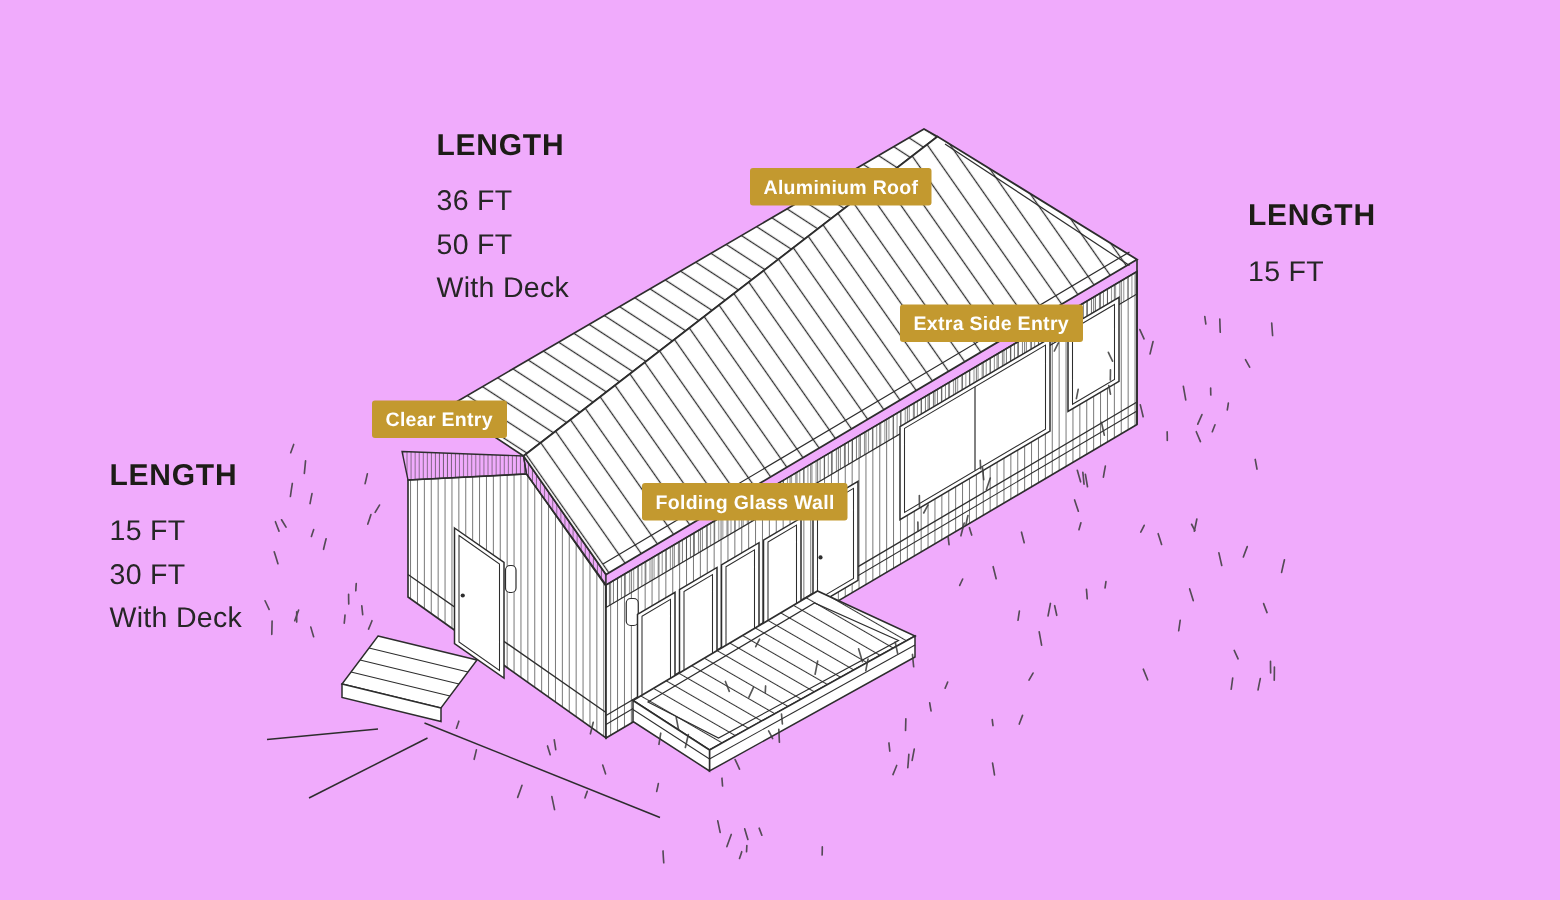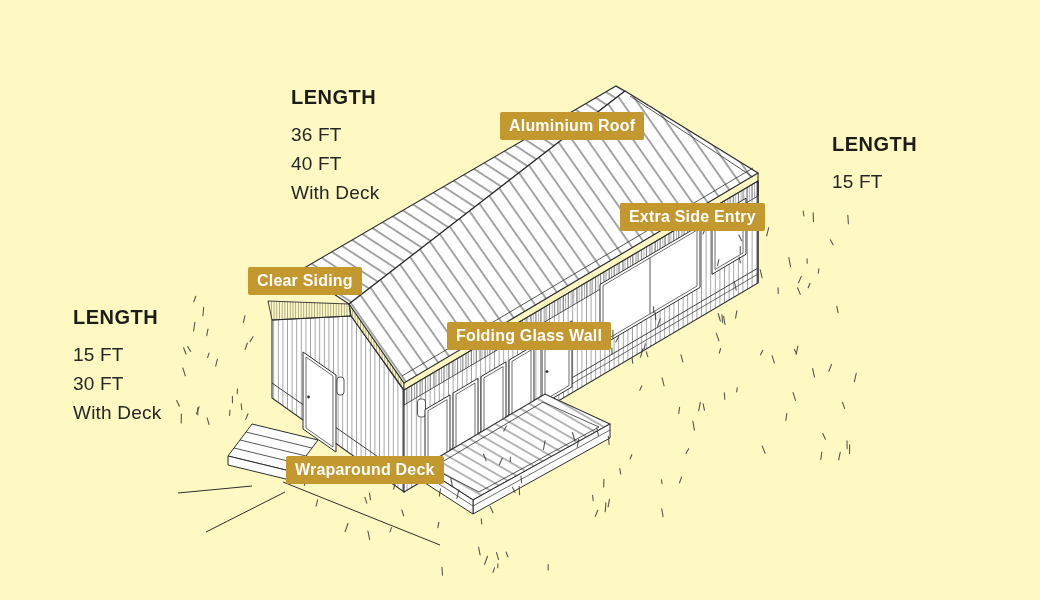--- a/index.html
+++ b/index.html
@@ -1,45 +1,45 @@
 <!DOCTYPE html>
 <html><head>
 <meta charset="utf-8">
 <style>
   * { margin:0; padding:0; box-sizing:border-box; }
   html,body { background:#ffffff; }
   body { font-family:"Liberation Sans","DejaVu Sans",sans-serif; }
   #stage {
     position:relative; width:1040px; height:600px;
-    background:#fef9c3; overflow:hidden;
+    background:#f0abfc; overflow:hidden;
   }
   #art { position:absolute; left:0; top:0; width:1040px; height:600px; }
   .spec { position:absolute; }
   .spec h2 {
     font-size:20px; font-weight:700; letter-spacing:.5px;
     color:#1d1c17; margin:0 0 11px 0;
   }
   .spec ul { list-style:none; }
   .spec li {
     font-size:19px; font-weight:400; color:#262626;
     line-height:29px; letter-spacing:.2px;
   }
   #spec-length { left:291px; top:86px; }
   #spec-width  { left:73px;  top:306px; }
   #spec-height { left:832px; top:133px; }
   .tag {
     position:absolute; display:inline-block;
     background:#c3992f; color:#ffffff;
-    font-size:16px; font-weight:700; letter-spacing:.2px;
+    font-size:13px; font-weight:700; letter-spacing:.2px;
     padding:5px 9px; border-radius:2px; white-space:nowrap;
   }
   #tag-aluminium-roof    { left:500px; top:112px; }
-  #tag-extra-side-entry  { left:620px; top:203px; }
+  #tag-extra-side-entry  { left:600px; top:203px; }
   #tag-clear-siding      { left:248px; top:267px; }
-  #tag-folding-glass-wall{ left:428px; top:322px;margin-left:19px; }
+  #tag-folding-glass-wall{ left:428px; top:322px; }
   #tag-wraparound-deck   { left:286px; top:456px; }
 </style>
 </head>
 <body>
 
 <div id="stage">
 
   <svg id="art" viewBox="0 0 1040 600" xmlns="http://www.w3.org/2000/svg">
     <defs>
       <pattern id="sid" patternUnits="userSpaceOnUse" width="4.6" height="8">
@@ -268,21 +268,21 @@
         <path d="M484.6,564.4 q1.4,-4.0 2.9,-8.1"></path>
         <path d="M493.0,572.3 q0.8,-2.2 1.5,-4.5"></path>
         <path d="M548.1,570.0 q0.1,-2.7 0.1,-5.4"></path>
       </g>
   </svg>
 
   <div class="spec" id="spec-length">
     <h2>LENGTH</h2>
     <ul>
       <li>36 FT</li>
-      <li>40 FT</li>
+      <li>50 FT</li>
       <li>With Deck</li>
     </ul>
   </div>
 
   <div class="spec" id="spec-width">
     <h2>LENGTH</h2>
     <ul>
       <li>15 FT</li>
       <li>30 FT</li>
       <li>With Deck</li>
@@ -291,16 +291,15 @@
 
   <div class="spec" id="spec-height">
     <h2>LENGTH</h2>
     <ul>
       <li>15 FT</li>
     </ul>
   </div>
 
   <span class="tag" id="tag-aluminium-roof">Aluminium Roof</span>
   <span class="tag" id="tag-extra-side-entry">Extra Side Entry</span>
-  <span class="tag" id="tag-clear-siding">Clear Siding</span>
+  <span class="tag" id="tag-clear-siding">Clear Entry</span>
   <span class="tag" id="tag-folding-glass-wall">Folding Glass Wall</span>
-  <span class="tag" id="tag-wraparound-deck">Wraparound Deck</span>
 </div>
 
 </body></html>

